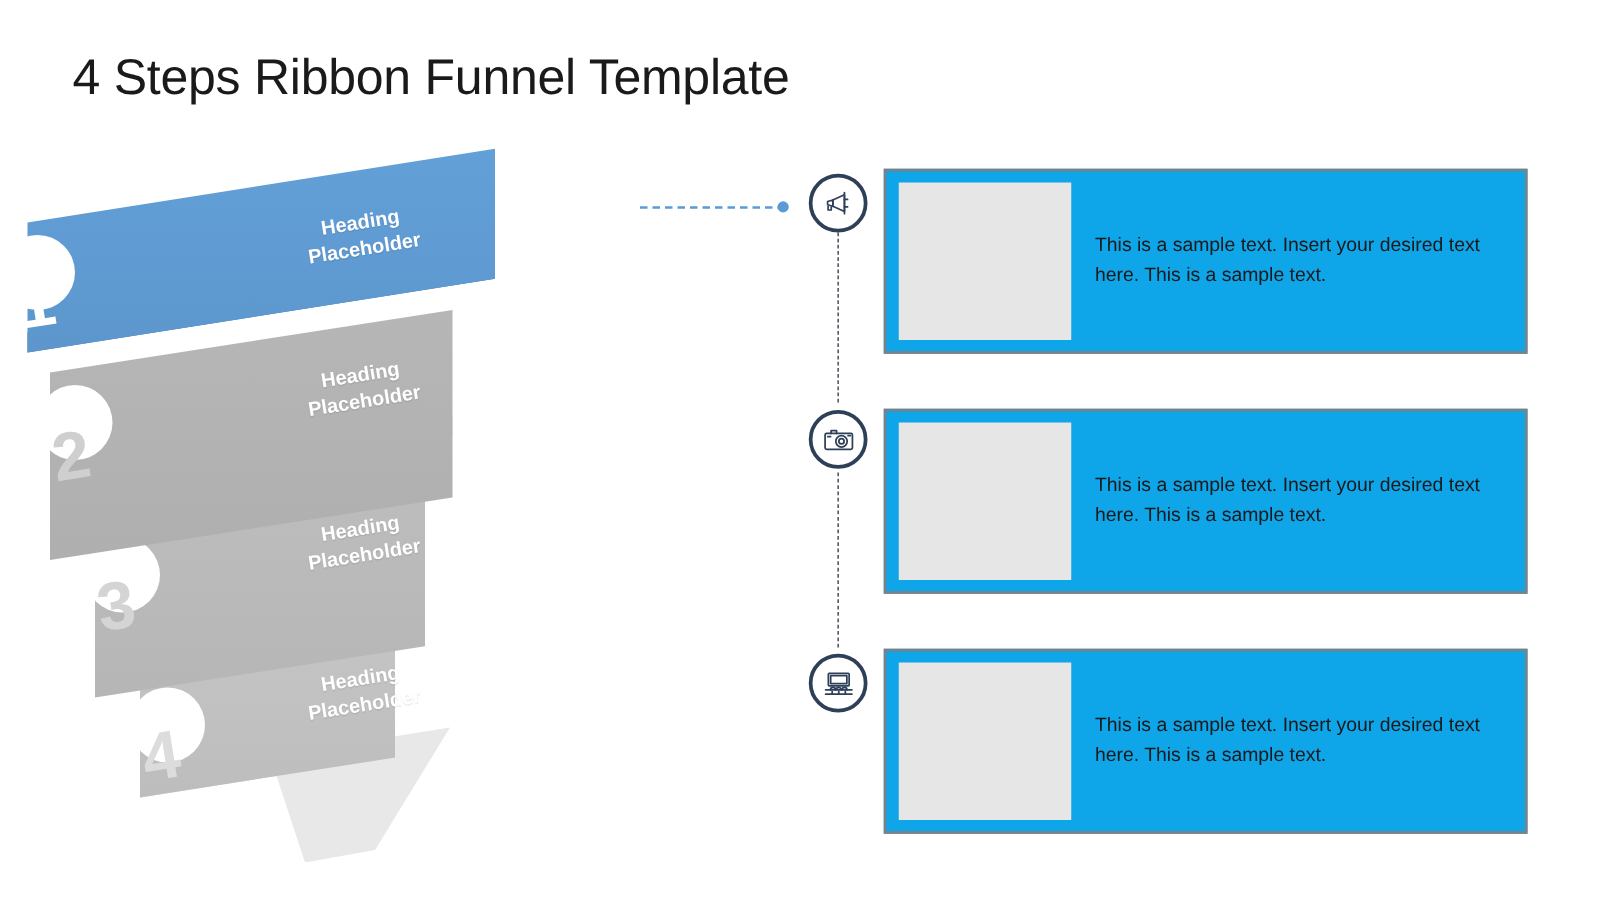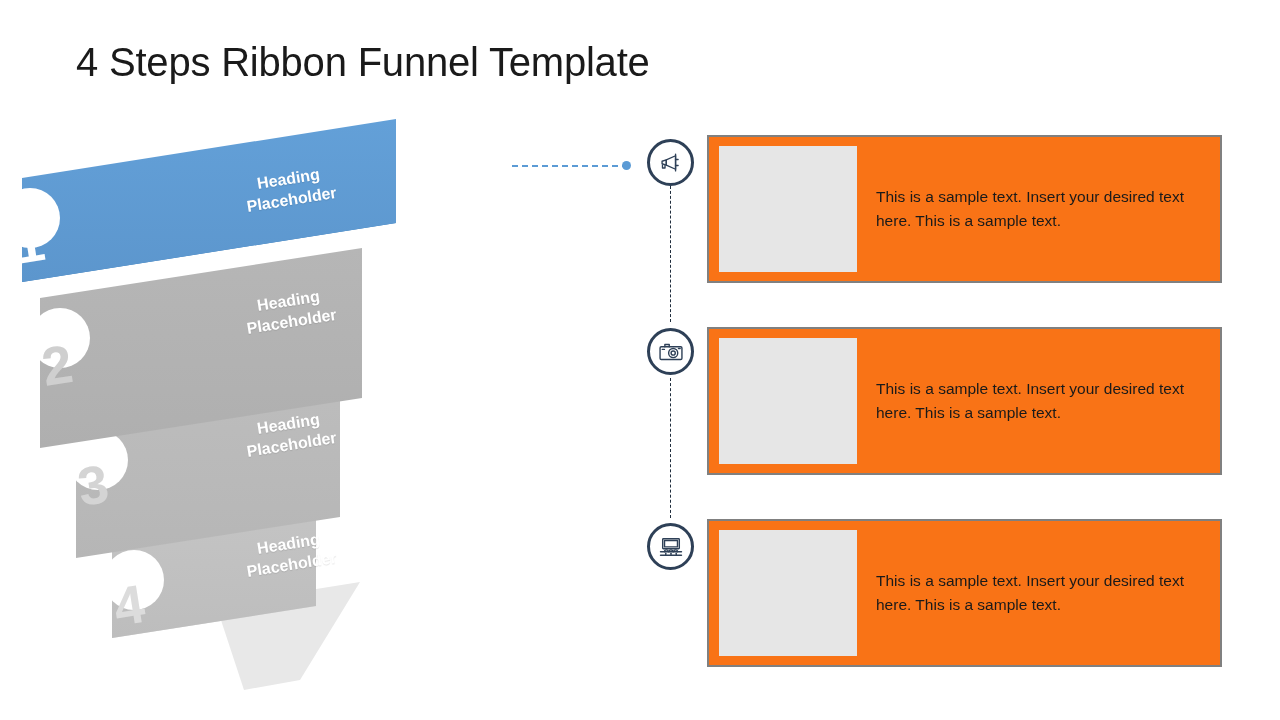--- a/index.html
+++ b/index.html
@@ -12,21 +12,21 @@
     height: 720px;
     position: relative;
     overflow: hidden;
     font-family: "Liberation Sans", sans-serif;
     -webkit-font-smoothing: antialiased;
   }
 
   
   .slide-title {
     position: absolute;
-    left: 76px;
+    left: 58px;
     top: 40px;
     font-size: 40px;
     font-weight: 400;
     color: #1a1a1a;
     letter-spacing: -0.2px;
     white-space: nowrap;
     font-stretch: condensed;
   }
 
   
@@ -103,21 +103,21 @@
   }
   .icon-circle svg { display: block; }
 
   
   .card {
     position: absolute;
     left: 707px;
     width: 515px;
     height: 148px;
     border: 2.5px solid #808080;
-    background: #f97316;
+    background: #0ea5e9;
     box-sizing: border-box;
     display: flex;
     align-items: center;
   }
   .card-image {
     width: 138px;
     height: 126px;
     background: #e6e6e6;
     margin-left: 10px;
     flex: none;

